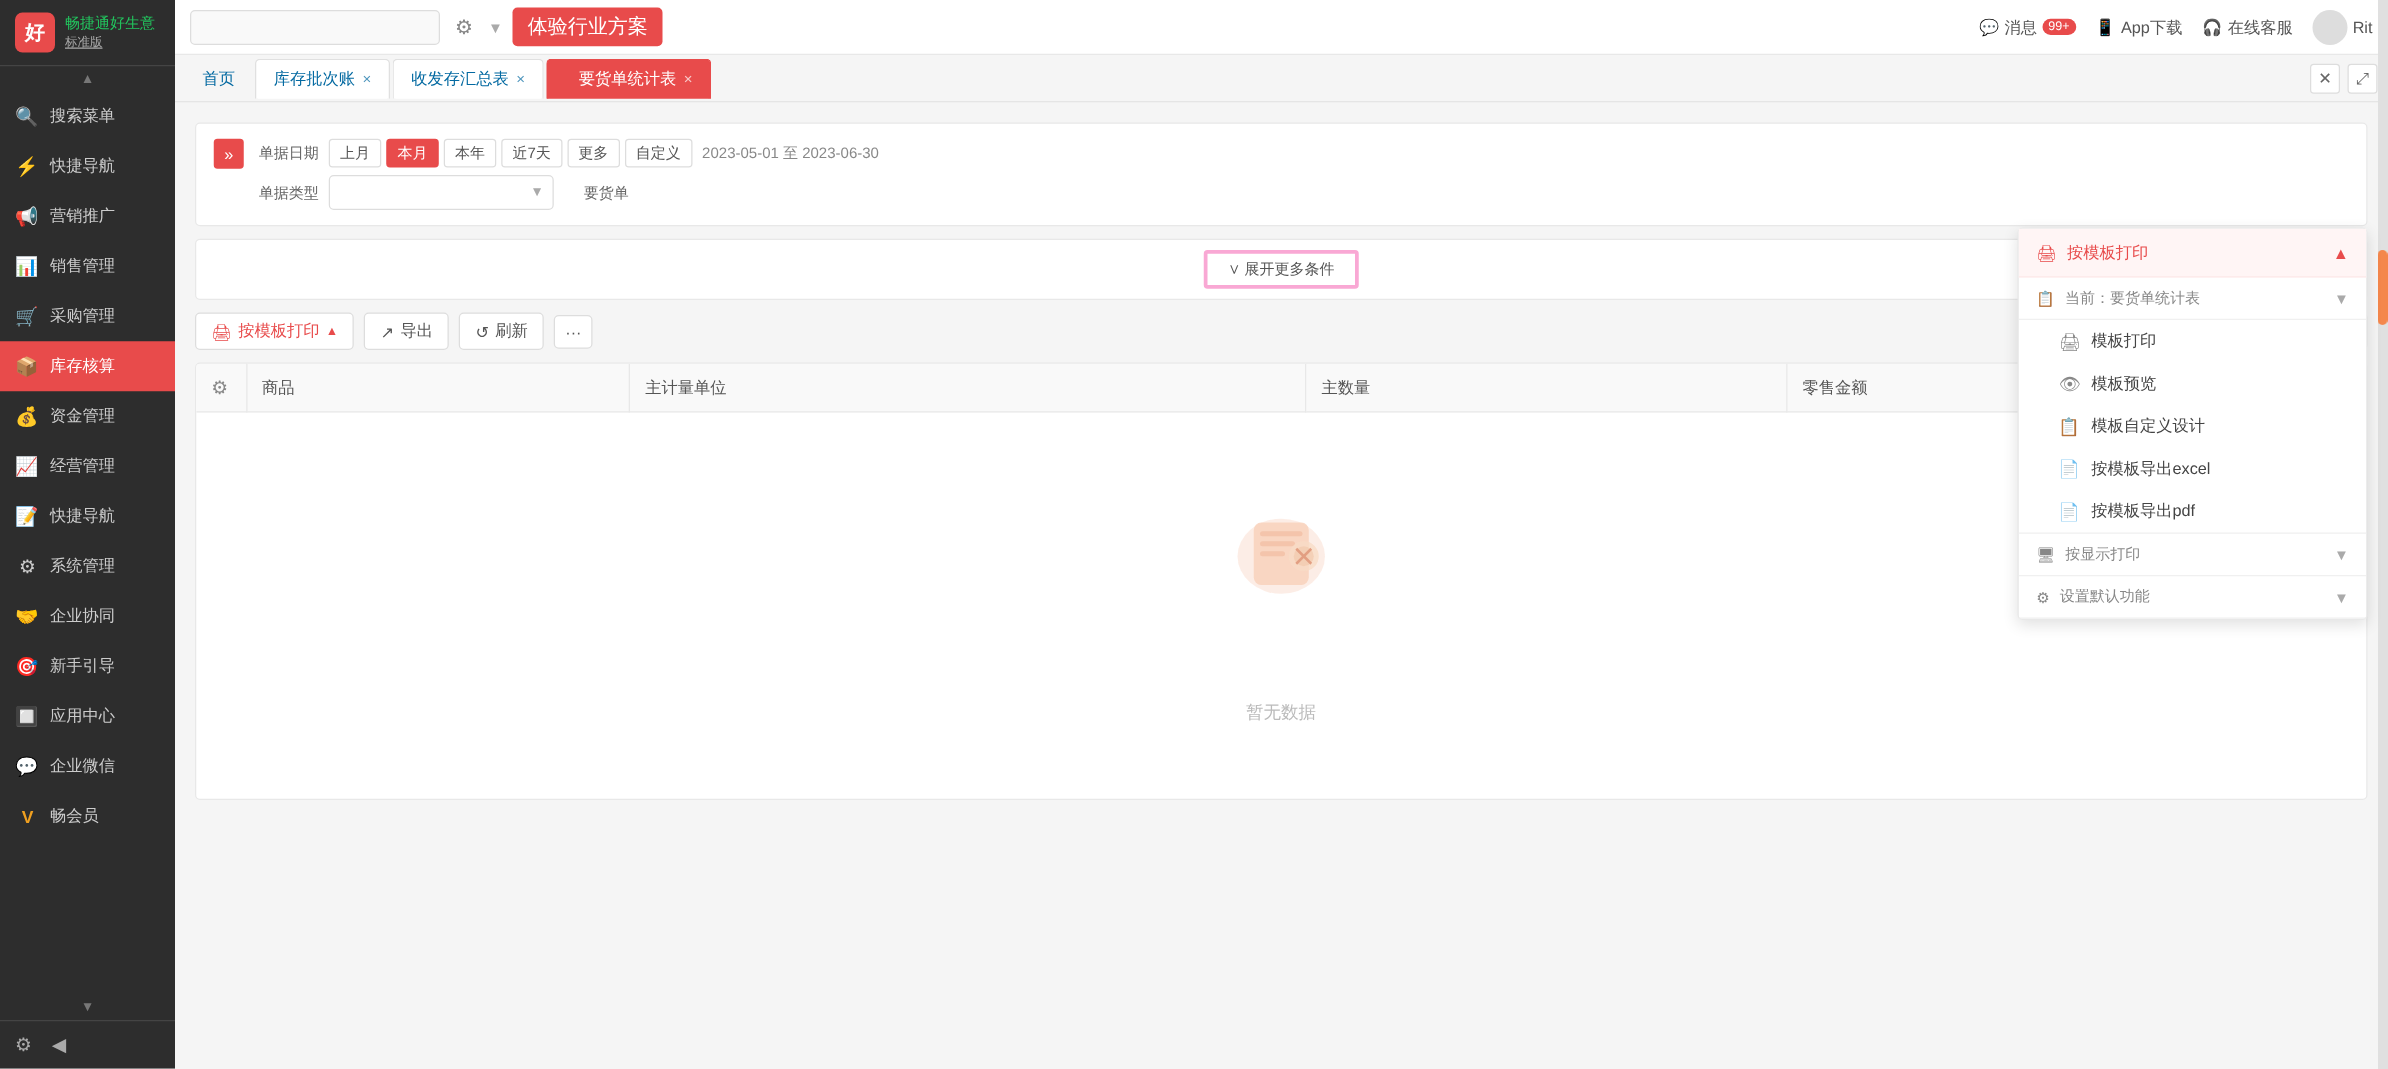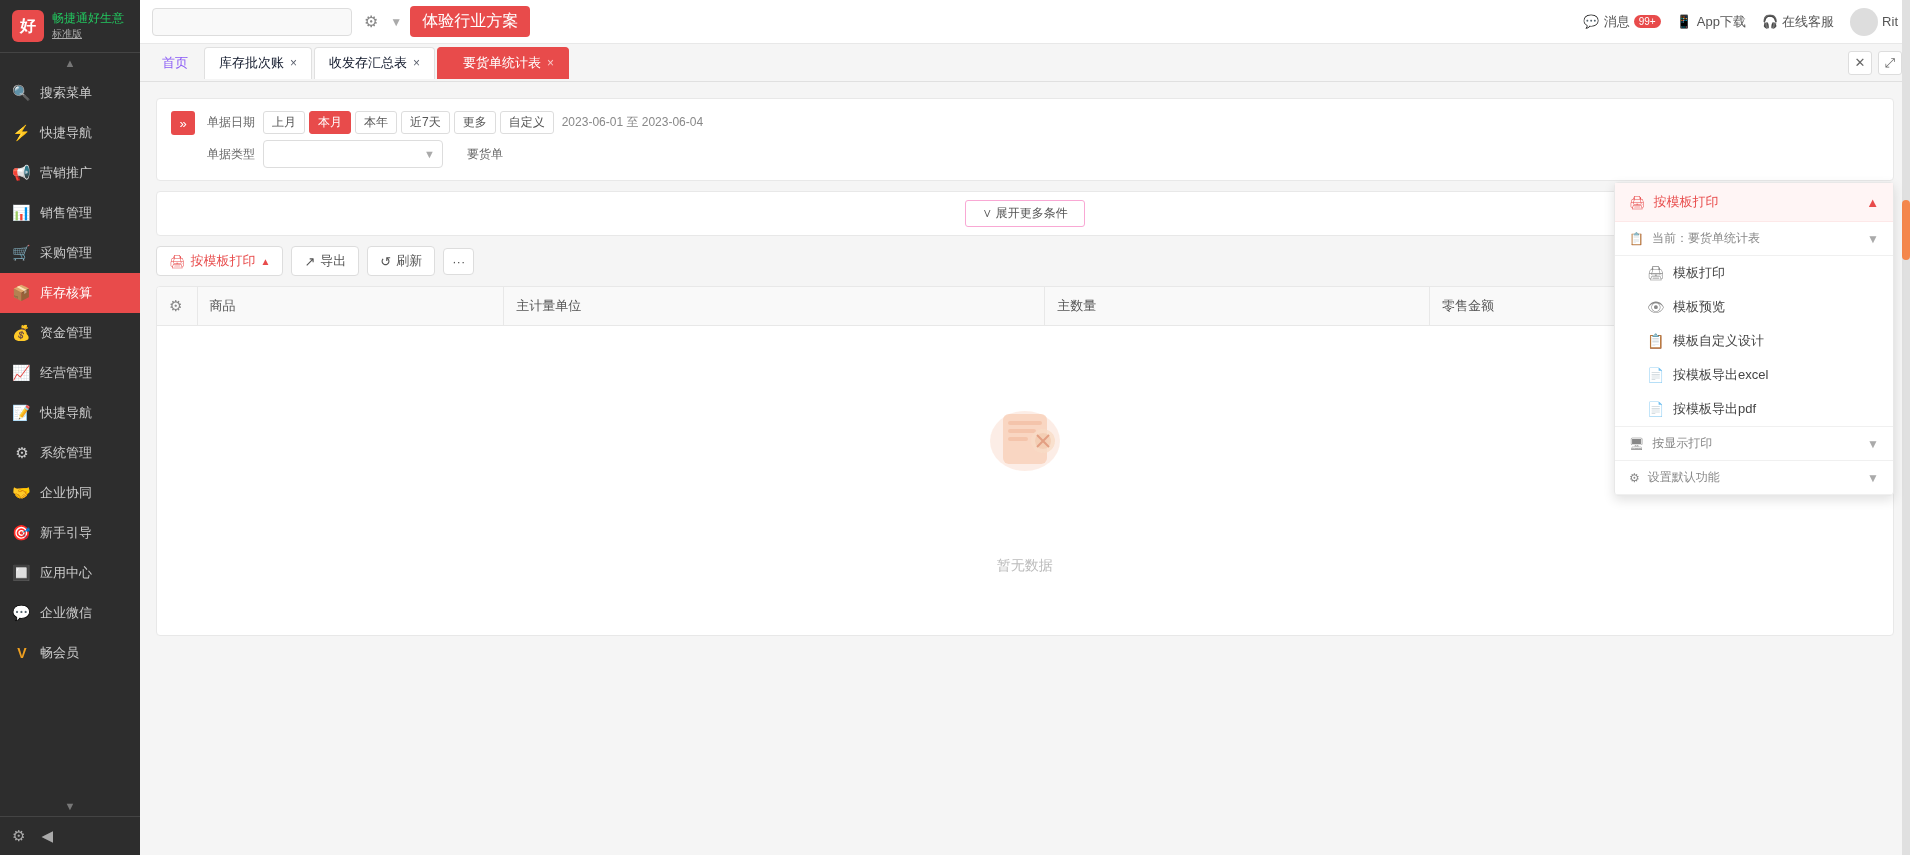--- a/index.html
+++ b/index.html
@@ -120,29 +120,29 @@
       height: 32px;
       padding: 0 14px;
       border-radius: 4px 4px 0 0;
       display: flex; align-items: center;
       gap: 6px;
       cursor: pointer;
       font-size: 13px;
       background: #fff;
       border: 1px solid #e0e0e0;
       border-bottom: none;
-      color: #0f172a;
+      color: #0369a1;
     }
     .tab.active {
       background: #e84b4b;
       color: white;
       border-color: #e84b4b;
       padding-left: 25px;
     }
-    .tab-home { background: none; border: none; color: #8b5cf6; }
+    .tab-home { background: none; border: none; color: #0369a1; }
     .tab-close { font-size: 12px; color: inherit; opacity: 0.7; }
     .tabbar-controls {
       margin-left: auto;
       display: flex; gap: 6px;
     }
     .tabbar-ctrl-btn {
       width: 24px; height: 24px;
       border: 1px solid #ddd;
       background: white;
       border-radius: 3px;
@@ -217,21 +217,21 @@
     .filter-expand-more {
       background: #fff;
       border: 1px solid #e8e8e8;
       border-radius: 4px;
       padding: 8px 14px;
       margin-bottom: 10px;
       text-align: center;
     }
     .filter-expand-more-btn {
       padding: 4px 16px;
-      border: 1px solid #f9a8d4;
+      border: 3px solid #f9a8d4;
       background: white;
       border-radius: 3px;
       font-size: 12px;
       cursor: pointer;
       color: #555;
     }
 
     
     .toolbar {
       display: flex; align-items: center;
@@ -533,21 +533,21 @@
         <div class="filter-row">
           <span class="filter-label">单据日期</span>
           <div class="filter-date-btns">
             <button class="filter-date-btn">上月</button>
             <button class="filter-date-btn active">本月</button>
             <button class="filter-date-btn">本年</button>
             <button class="filter-date-btn">近7天</button>
             <button class="filter-date-btn">更多</button>
             <button class="filter-date-btn">自定义</button>
           </div>
-          <span class="filter-date-range">2023-06-01 至 2023-06-04</span>
+          <span class="filter-date-range">2023-05-01 至 2023-06-30</span>
         </div>
         <div class="filter-row">
           <span class="filter-label">单据类型</span>
           <div class="filter-select-wrap">
             <select class="filter-select"></select>
             <span class="filter-select-arrow">▼</span>
           </div>
           <span class="filter-label" style="margin-left:16px;">要货单</span>
         </div>
       </div>

